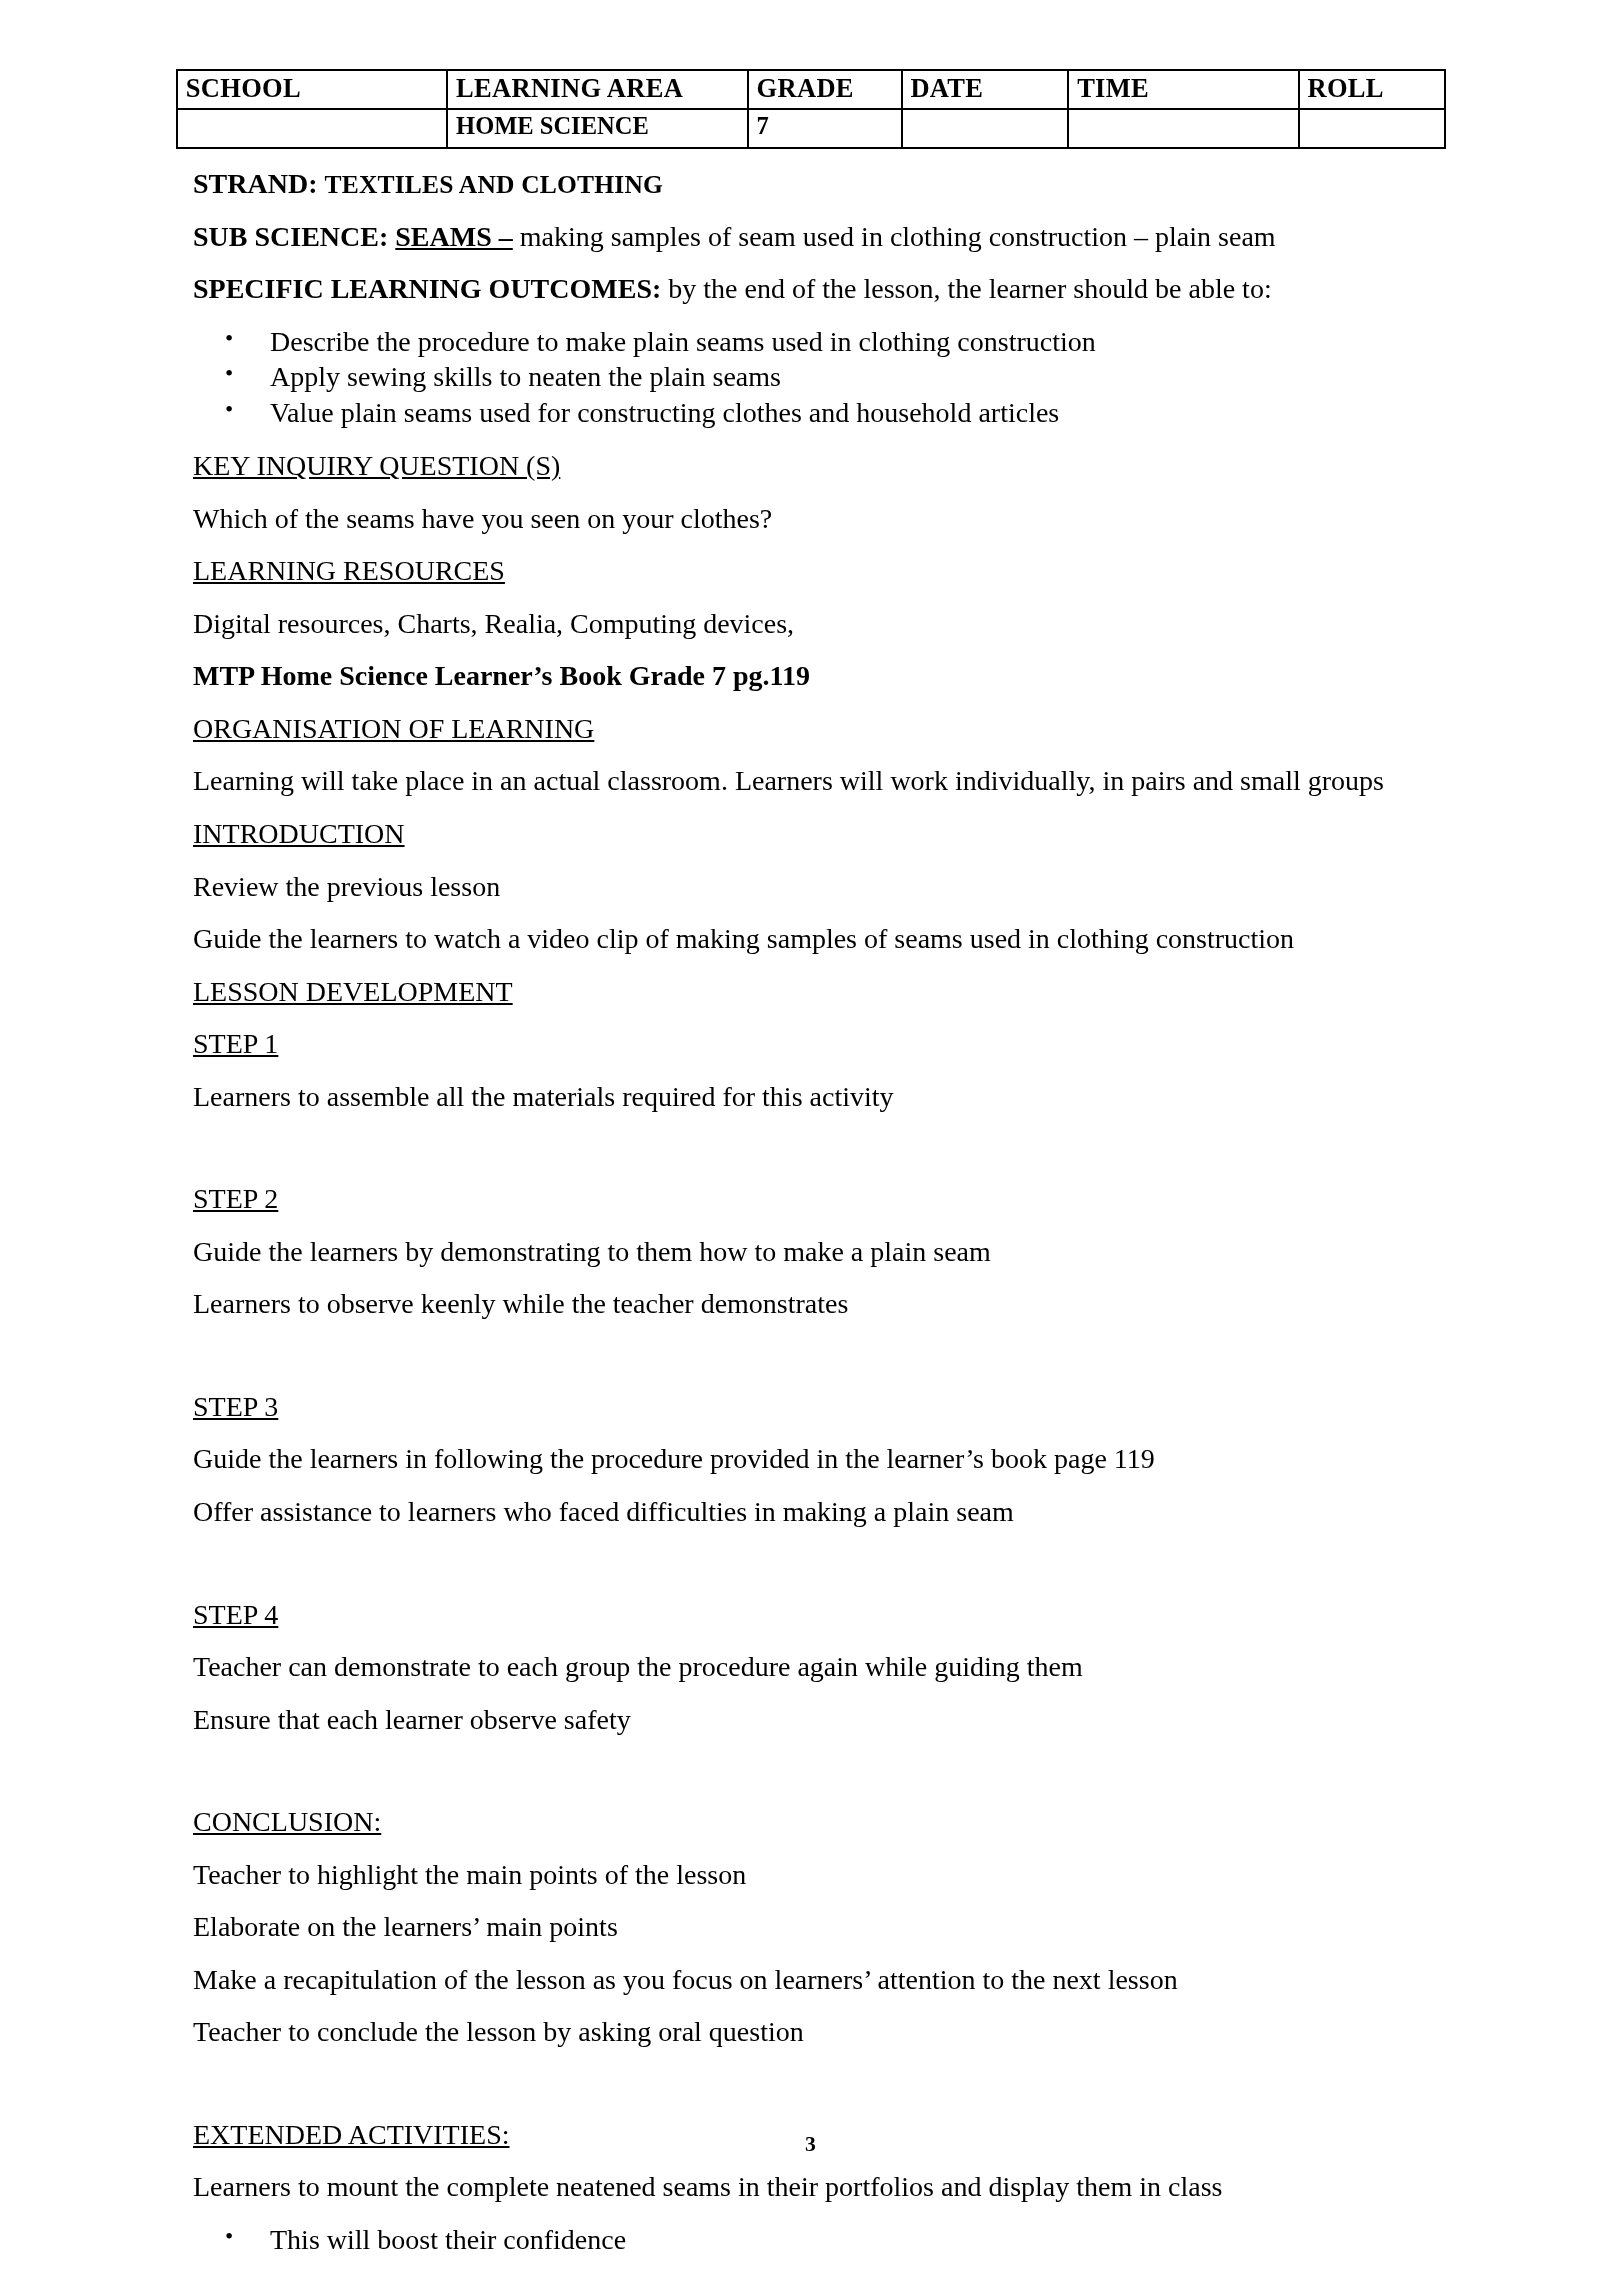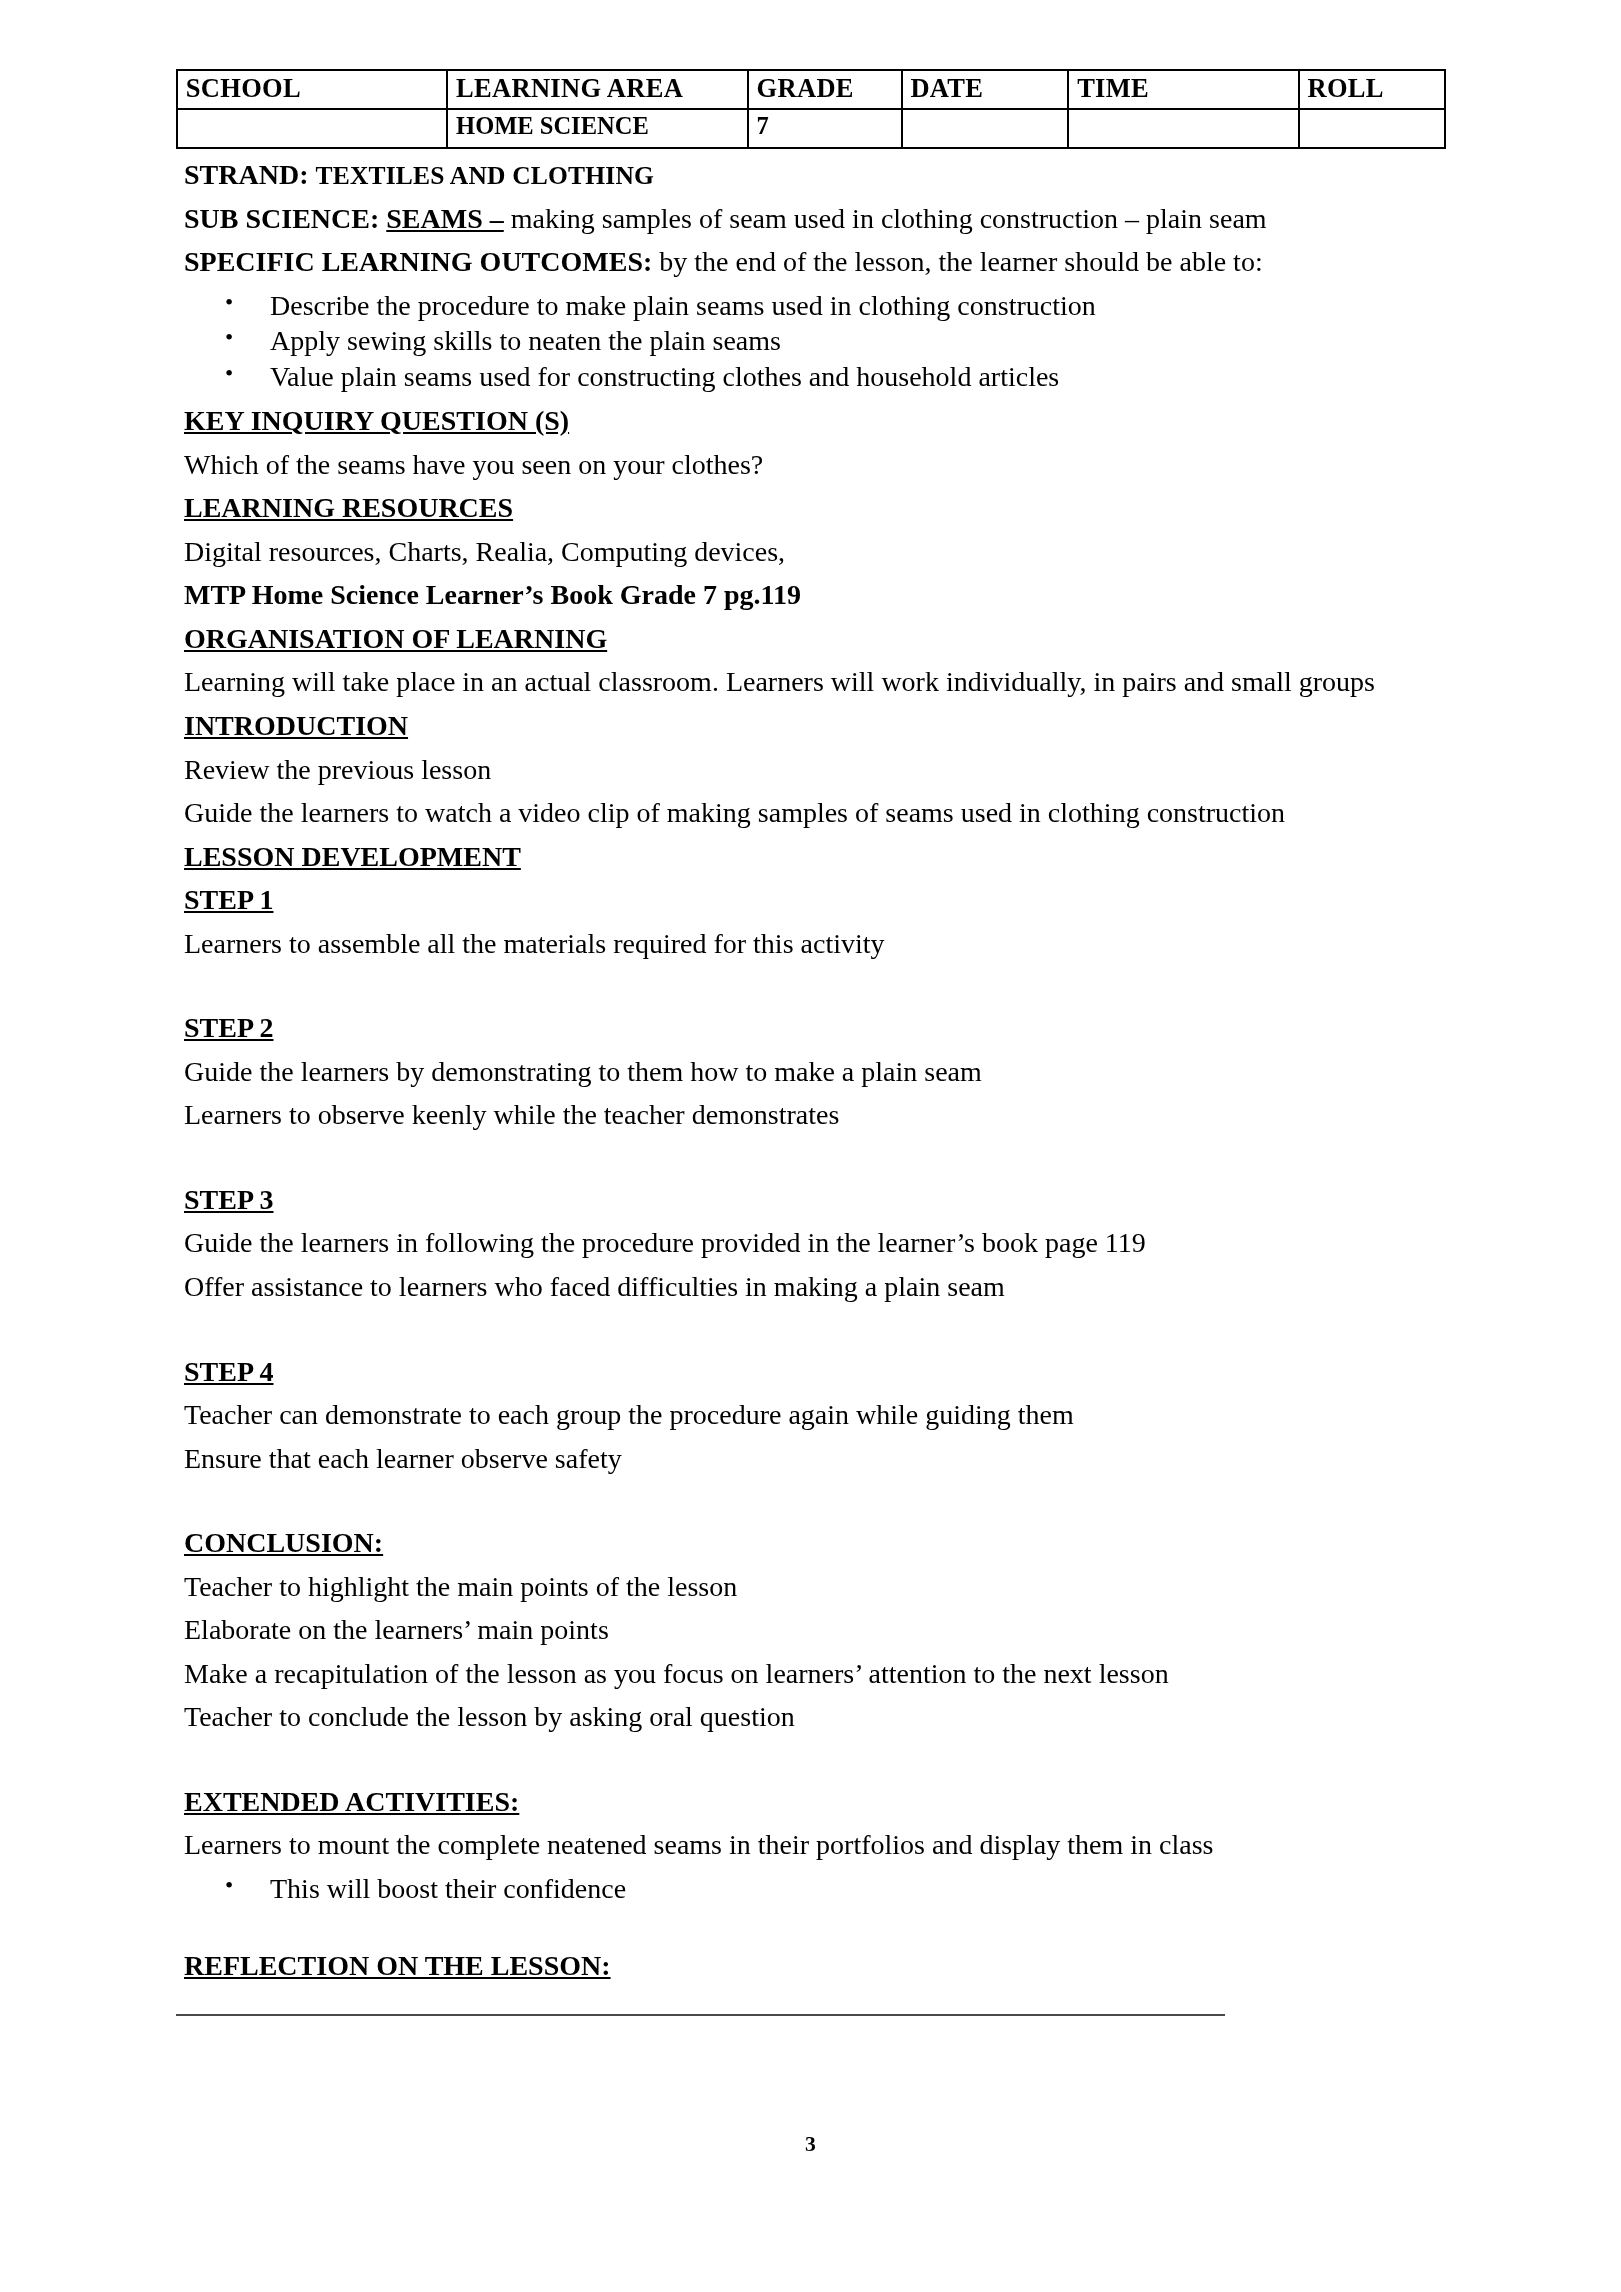--- a/index.html
+++ b/index.html
@@ -61,23 +61,23 @@
   th.c-date     { width: 137px; }
   th.c-time     { width: 196px; }
   th.c-roll     { width: 118px; }
   td.grade-val { font-weight: normal; font-size: 26.5px; }
 
   
   .body {
     font-size: 28px;
     line-height: 1.27;
   }
-  .line { margin: 8px; padding: 0; }
+  .line { margin: 17px; padding: 0; }
   .hd {
-    font-weight: bold;
+    font-weight: normal;
     text-decoration: underline;
     text-underline-offset: 2px;
   }
   .u { text-decoration: underline; text-underline-offset: 2px; }
   .small-caps-bold {
     font-weight: bold;
     font-size: 25.5px;
     letter-spacing: 0.2px;
   }
   .bold { font-weight: bold; }

